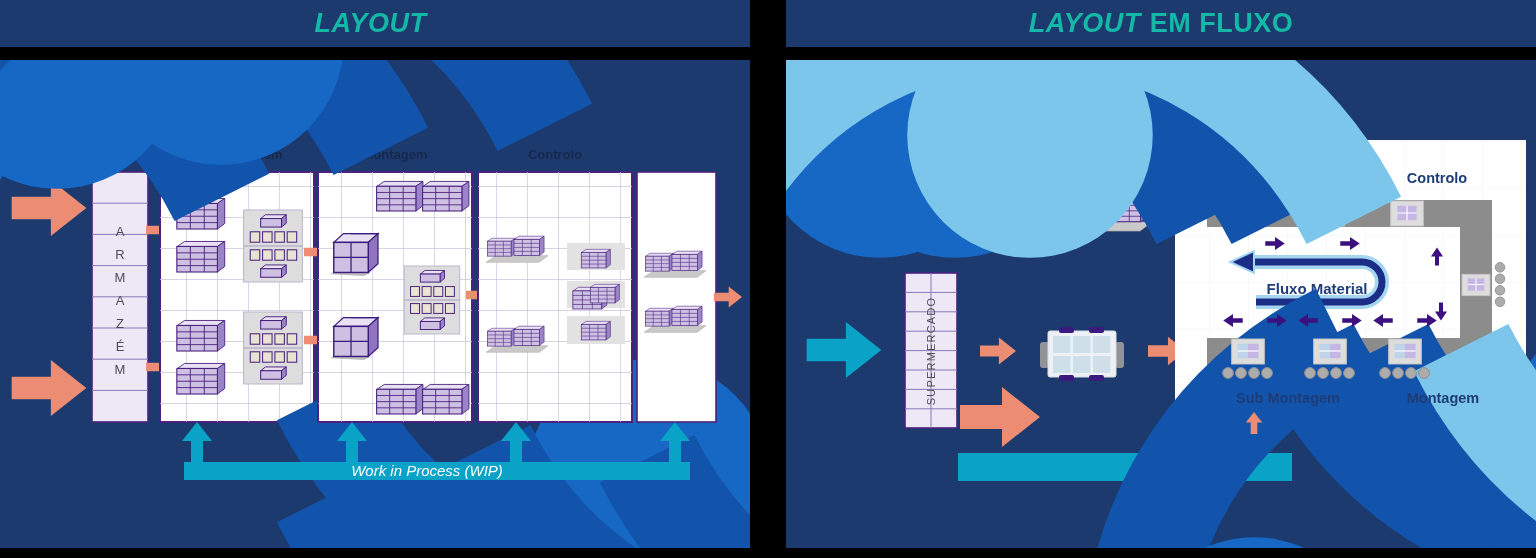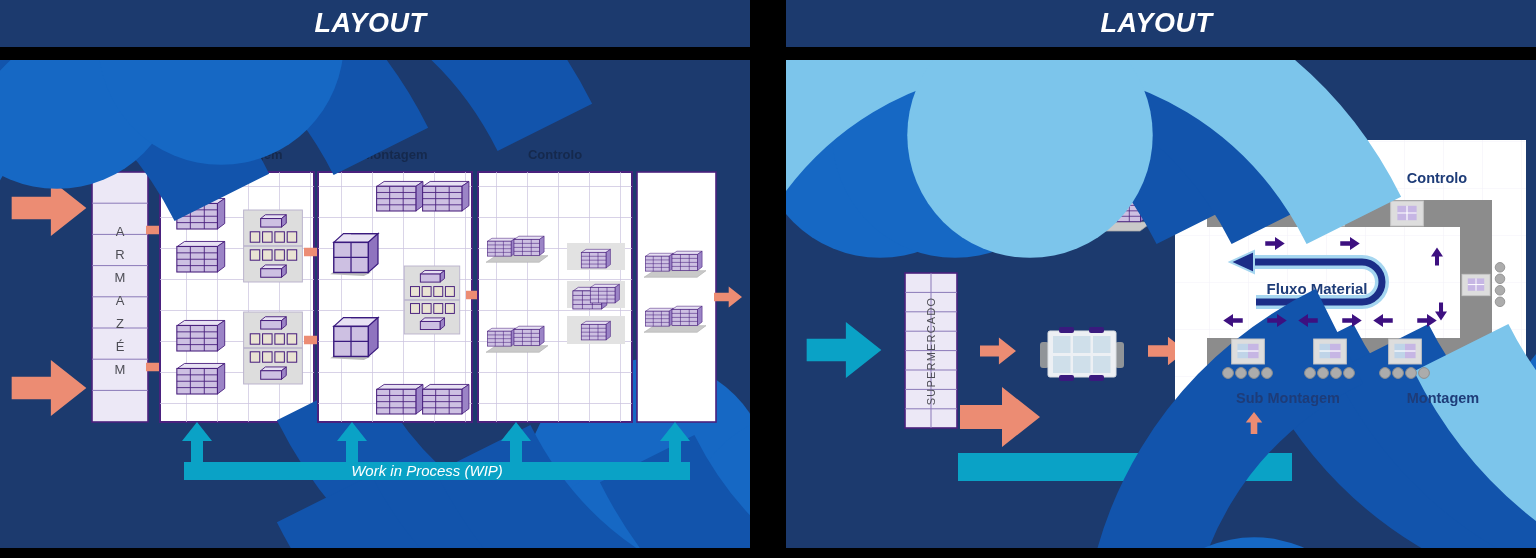--- a/index.html
+++ b/index.html
@@ -9,21 +9,21 @@
     --colfill:#ECE8F6; --gridln:#CBC3DF;
     --band:#8C8C8C; --machine:#DDDDDD; --screen:#C6B6E4; --dot:#ACACAC;
     --wblue:#1668C4; --warc:#1254AC; --wlight:#7CC5EB;
     --parr:#3D1080; --ucore:#1B2D87; --uhalo:#A5D6F0; --lbl:#1E3C78;
   }
   *{margin:0;padding:0;box-sizing:border-box}
   html,body{width:1536px;height:558px;background:var(--black);overflow:hidden;
     font-family:"Liberation Sans",sans-serif;}
   .stage{position:absolute;inset:0;width:1536px;height:558px;background:var(--black);}
   .titlebar{position:absolute;top:0;height:47px;background:var(--navy);
-    display:flex;align-items:center;justify-content:center;color:#ffffff;
+    display:flex;align-items:center;justify-content:center;color:#14b8a6;
     font-size:27px;font-weight:bold;letter-spacing:.5px;white-space:pre;}
   .titlebar .it{font-style:italic;margin-right:9px;}
   .tb-left{left:0;width:750px;}
   .tb-right{left:786px;width:750px;}
   .panelbody{position:absolute;top:60px;height:488px;background:var(--navy);}
   .pb-left{left:0;width:750px;}
   .pb-right{left:786px;width:750px;}
   svg{display:block}
   symbol{overflow:visible}
   text{font-family:"Liberation Sans",sans-serif}
@@ -37,20 +37,21 @@
 </head>
 <body>
 
 <div class="stage">
 
   <div class="titlebar tb-left">
     <span class="it">LAYOUT</span>
   </div>
   <div class="titlebar tb-right">
     <span class="it">LAYOUT</span>
+    <span>EM FLUXO</span>
   </div>
 
   <div class="panelbody pb-left">
   <svg width="750" height="488" viewBox="0 60 750 488">
     <defs>
       <pattern id="grid" width="31" height="31" patternUnits="userSpaceOnUse">
         <path d="M31 0H0V31" fill="none" stroke="#CBC3DF" stroke-width="1.4"></path>
       </pattern>
       <pattern id="gridW" width="39" height="47" patternUnits="userSpaceOnUse">
         <path d="M39 0H0V47" fill="none" stroke="#F3F1F9" stroke-width="1.2"></path>

